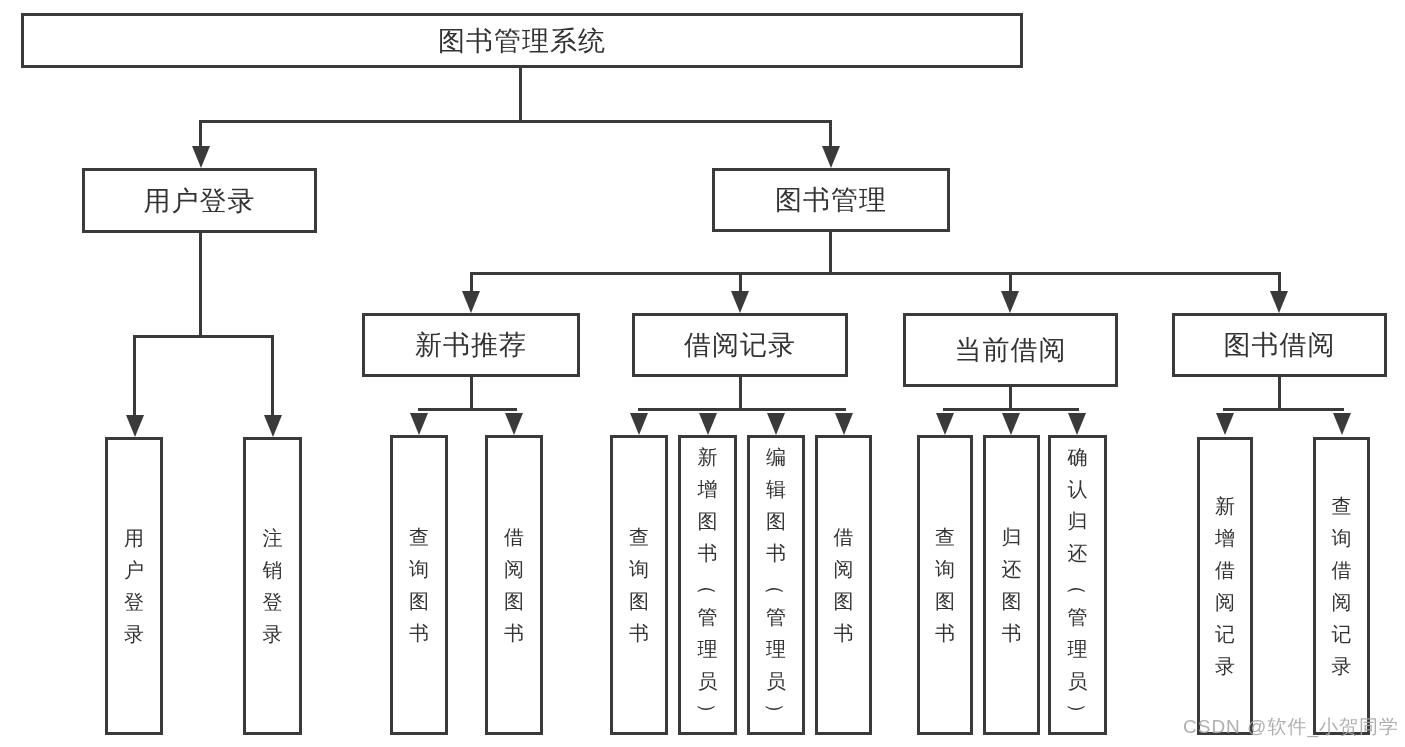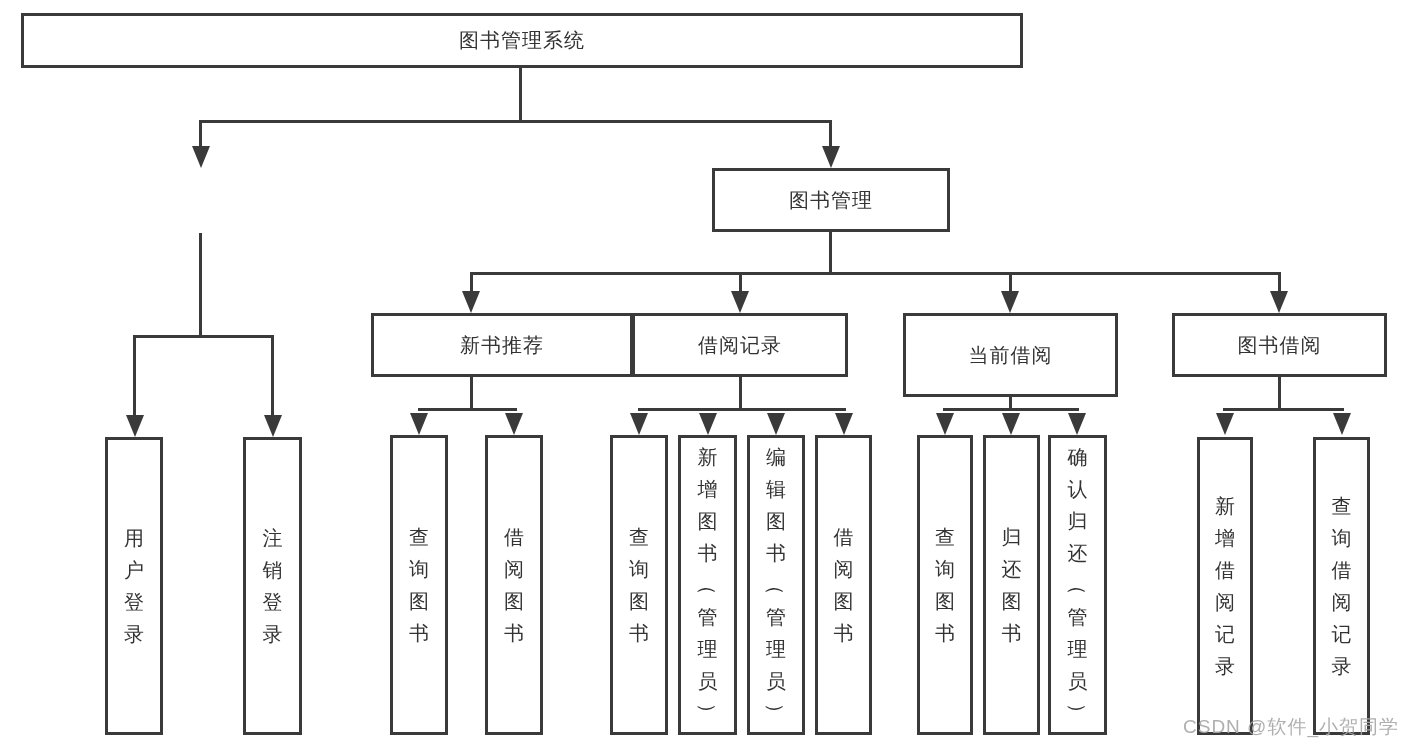--- a/index.html
+++ b/index.html
@@ -12,21 +12,21 @@
     overflow: hidden;
   }
   .hbox {
     position: absolute;
     box-sizing: border-box;
     border: 3px solid #3a3a3a;
     background: #ffffff;
     display: flex;
     align-items: center;
     justify-content: center;
-    font-size: 20px;
+    font-size: 27px;
     color: #333333;
     letter-spacing: 1px;
     z-index: 2;
   }
   .vbox {
     position: absolute;
     box-sizing: border-box;
     border: 3px solid #3a3a3a;
     background: #ffffff;
     display: flex;
@@ -71,20 +71,21 @@
 
   <div class="vline" style="left:519px; top:66px; height:56px;"></div>
 
   <div class="hline" style="left:199px; top:120px; width:633px;"></div>
 
   <div class="vline" style="left:199px; top:120px; height:30px;"></div>
   <div class="ahead" style="left:192px; top:146px;"></div>
   <div class="vline" style="left:829px; top:120px; height:30px;"></div>
   <div class="ahead" style="left:822px; top:146px;"></div>
 
+  <div class="hbox" style="left:82px; top:168px; width:235px; height:65px;">用户登录</div>
   <div class="hbox" style="left:712px; top:168px; width:238px; height:64px;">图书管理</div>
 
   <div class="vline" style="left:199px; top:233px; height:105px;"></div>
   <div class="hline" style="left:133px; top:335px; width:141px;"></div>
   <div class="vline" style="left:133px; top:335px; height:82px;"></div>
   <div class="ahead" style="left:126px; top:415px;"></div>
   <div class="vline" style="left:271px; top:335px; height:82px;"></div>
   <div class="ahead" style="left:264px; top:415px;"></div>
 
   <div class="vline" style="left:829px; top:232px; height:43px;"></div>
@@ -92,23 +93,23 @@
 
   <div class="vline" style="left:470px; top:272px; height:22px;"></div>
   <div class="ahead" style="left:462px; top:291px;"></div>
   <div class="vline" style="left:739px; top:272px; height:22px;"></div>
   <div class="ahead" style="left:731px; top:291px;"></div>
   <div class="vline" style="left:1009px; top:272px; height:22px;"></div>
   <div class="ahead" style="left:1001px; top:291px;"></div>
   <div class="vline" style="left:1278px; top:272px; height:22px;"></div>
   <div class="ahead" style="left:1270px; top:291px;"></div>
 
-  <div class="hbox" style="left:362px; top:313px; width:262px; height:64px;margin-left:9px;">新书推荐</div>
+  <div class="hbox" style="left:362px; top:313px; width:218px; height:64px;">新书推荐</div>
   <div class="hbox" style="left:632px; top:313px; width:216px; height:64px;">借阅记录</div>
-  <div class="hbox" style="left:903px; top:313px; width:215px; height:84px;">当前借阅</div>
+  <div class="hbox" style="left:903px; top:313px; width:215px; height:74px;">当前借阅</div>
   <div class="hbox" style="left:1172px; top:313px; width:215px; height:64px;">图书借阅</div>
 
   <div class="vline" style="left:470px; top:377px; height:34px;"></div>
   <div class="vline" style="left:739px; top:377px; height:34px;"></div>
   <div class="vline" style="left:1009px; top:377px; height:34px;"></div>
   <div class="vline" style="left:1278px; top:377px; height:34px;"></div>
 
   <div class="hline" style="left:418px; top:408px; width:99px;"></div>
   <div class="hline" style="left:638px; top:408px; width:208px;"></div>
   <div class="hline" style="left:943px; top:408px; width:136px;"></div>

